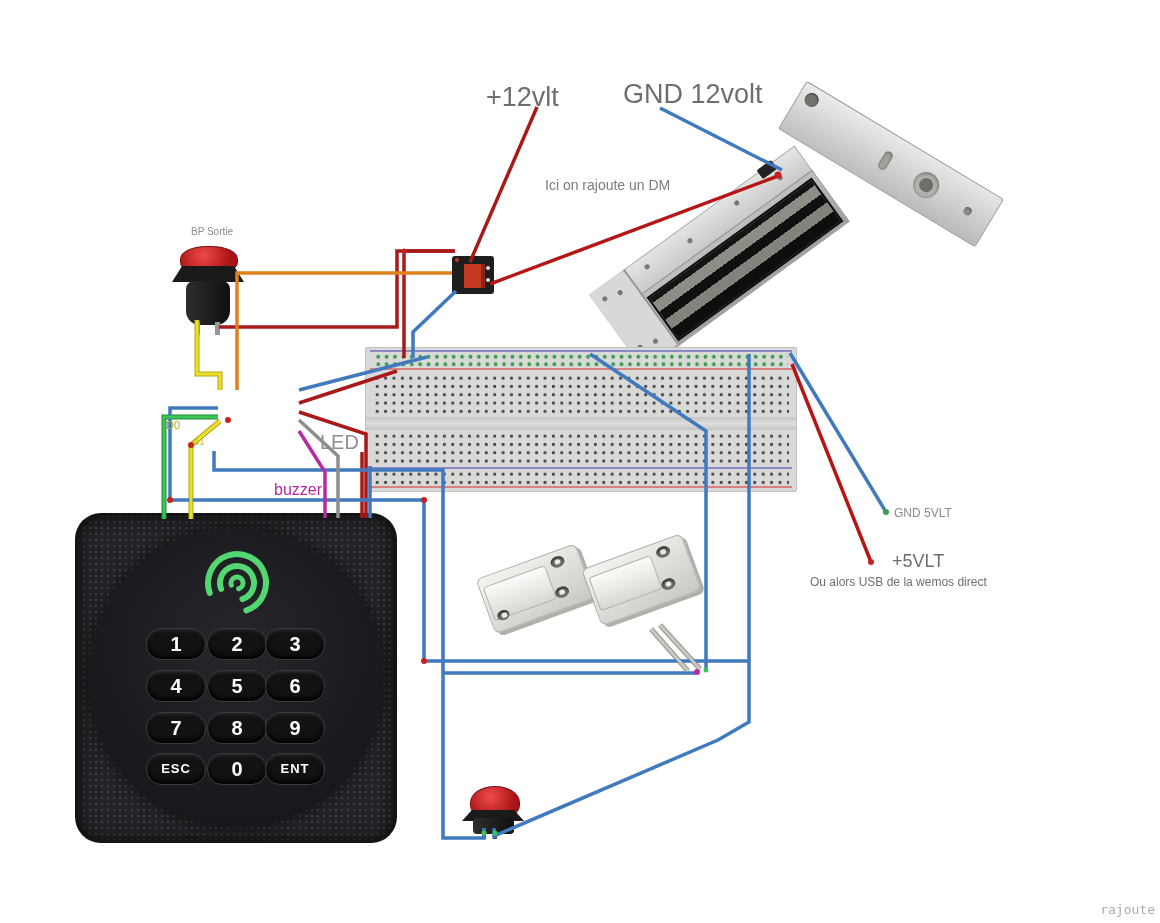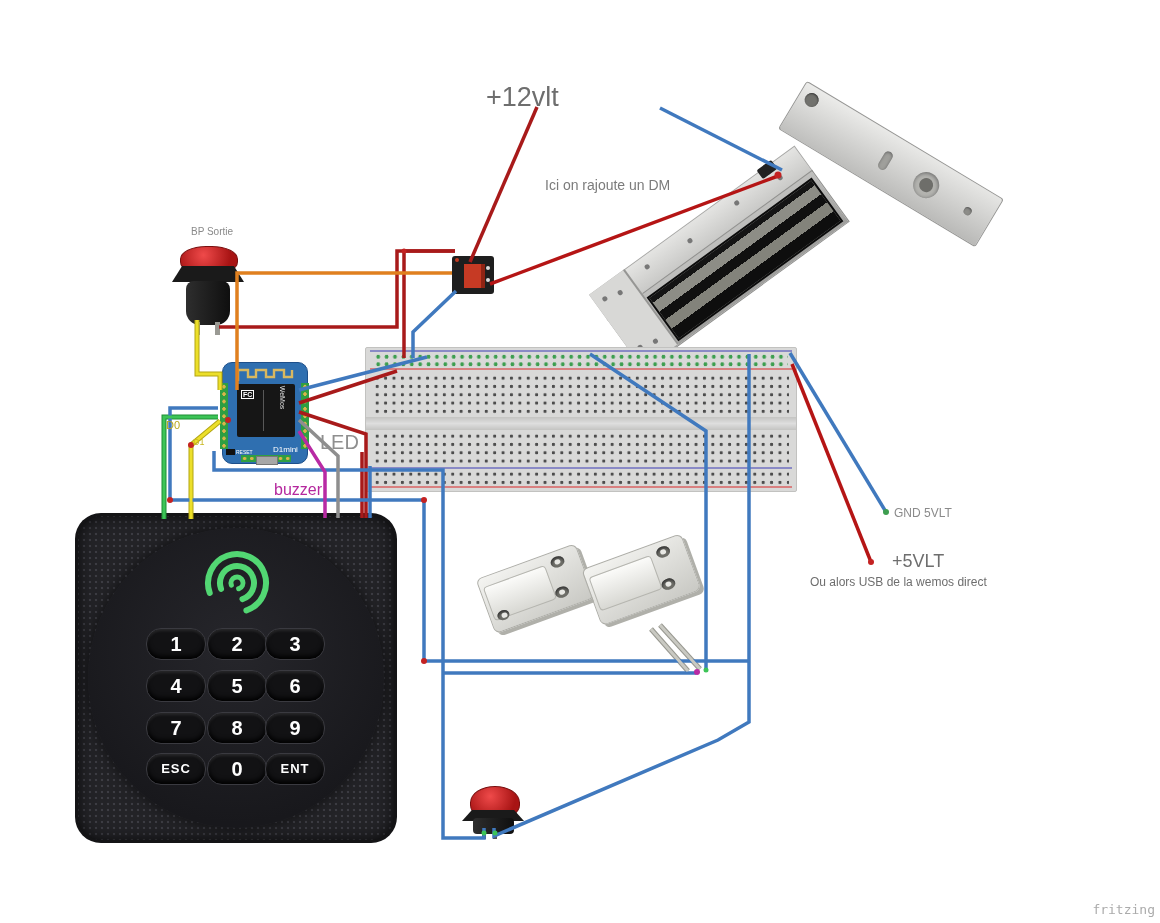--- a/index.html
+++ b/index.html
@@ -107,30 +107,31 @@
   #watermark{position:absolute;right:5px;top:902px;font-family:"DejaVu Sans Mono",monospace;
      font-size:13px;color:#ababab;z-index:60;}
   svg#wires{position:absolute;left:0;top:0;z-index:40;pointer-events:none;}
 </style>
 </head>
 <body>
 
 <div id="canvas">
 
   <div class="lbl lbl-big" style="left:486px;top:82px;">+12vlt</div>
+  <div class="lbl lbl-big" style="left:623px;top:79px;">GND 12volt</div>
   <div class="lbl lbl-small" style="left:545px;top:177px;">Ici on rajoute un DM</div>
   <div class="lbl lbl-tiny" style="left:191px;top:226px;">BP Sortie</div>
   <div class="lbl" style="left:320px;top:431px;font-size:20px;color:#8f8f8f;">LED</div>
   <div class="lbl" style="left:274px;top:481px;font-size:16px;color:#b5289e;">buzzer</div>
   <div class="lbl" style="left:894px;top:506px;font-size:12px;color:#8a8a8a;">GND 5VLT</div>
   <div class="lbl" style="left:892px;top:551px;font-size:18px;">+5VLT</div>
   <div class="lbl" style="left:810px;top:575px;font-size:12px;">Ou alors USB de la wemos direct</div>
   <div class="lbl" style="left:166px;top:419px;font-size:11px;color:#b9a81c;">D0</div>
   <div class="lbl" style="left:193px;top:437px;font-size:9px;color:#c8b820;">D1</div>
-  <div id="watermark">fritzing</div>
+  <div id="watermark">rajoute</div>
 
   <div id="breadboard" class="abs">
     <div class="bb-line bb-blue" style="top:2px;"></div>
     <div class="bb-greendots"></div>
     <div class="bb-line bb-red" style="top:20px;"></div>
     <div class="bb-dots" style="left:7px;top:26px;width:416px;height:42px;"></div>
     <div class="bb-mid"></div>
     <div class="bb-dots" style="left:7px;top:84px;width:416px;height:34px;"></div>
     <div class="bb-line bb-blue" style="top:119px;"></div>
     <div class="bb-dots" style="left:7px;top:122px;width:416px;height:15px;"></div>
@@ -194,37 +195,20 @@
     <div class="shole" style="left:70px;top:36px;"></div>
     <div class="shole" style="left:8px;top:38px;width:12px;height:10px;"></div>
   </div>
   <div class="sensor abs" style="left:588px;top:550px;width:104px;height:58px;">
     <div class="splate"></div>
     <div class="sbody"></div>
     <div class="shole" style="left:76px;top:6px;"></div>
     <div class="shole" style="left:70px;top:38px;"></div>
   </div>
 
-  <div id="wemos" class="abs">
-    <svg width="62" height="17" style="position:absolute;left:12px;top:3px;">
-      <path d="M3,15 L3,4 L13,4 L13,11 L21,11 L21,4 L31,4 L31,11 L39,11 L39,4 L49,4 L49,11 L57,11 L57,4" stroke="#d8b860" stroke-width="2.4" fill="none"></path>
-    </svg>
-    <div id="wemos-chip">
-      <div class="chipline"></div>
-      <div class="wemos-txt" style="left:4px;top:6px;font-size:7px;font-weight:bold;border:1px solid #fff;padding:0 1px;">FC</div>
-      <div class="wemos-txt" style="left:34px;top:10px;font-size:7px;transform:rotate(90deg);opacity:.85;">WeMos</div>
-    </div>
-    <div class="pinstrip" style="left:-3px;top:20px;"></div>
-    <div class="pinstrip" style="left:78px;top:20px;"></div>
-    <div class="pinstrip-h"></div>
-    <div id="wemos-reset"></div>
-    <div class="wemos-txt" style="left:13px;top:86px;font-size:5px;">RESET</div>
-    <div class="wemos-txt" style="left:50px;top:82px;font-size:8px;">D1mini</div>
-    <div id="wemos-usb"></div>
-  </div>
 
   <div id="keypad" class="abs">
     <div id="keypad-circle"></div>
     <svg width="80" height="76" style="position:absolute;left:122px;top:32px;">
       <g fill="none" stroke="#52d773" stroke-linecap="round">
         <circle cx="40" cy="38" r="29" stroke-width="6" stroke-dasharray="137 46" transform="rotate(160 40 38)"></circle>
         <circle cx="40" cy="38" r="17" stroke-width="6" stroke-dasharray="80 27" transform="rotate(160 40 38)"></circle>
         <circle cx="40" cy="38" r="6" stroke-width="5" stroke-dasharray="28 10" transform="rotate(160 40 38)"></circle>
       </g>
     </svg>

